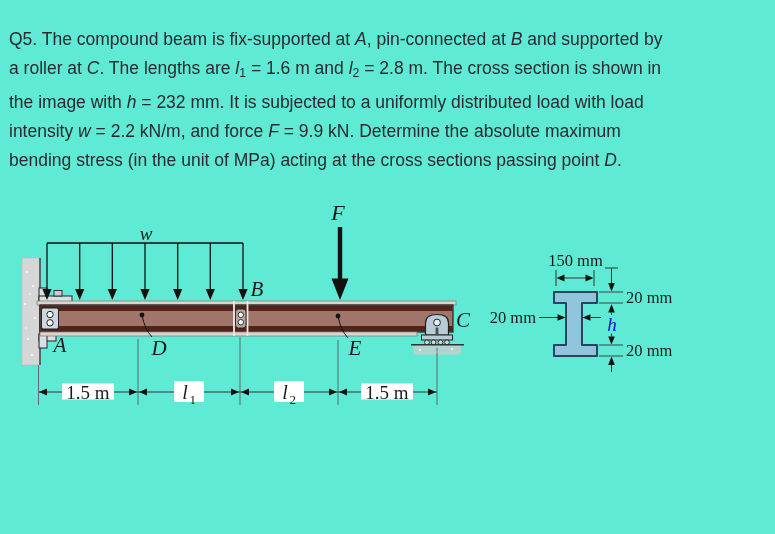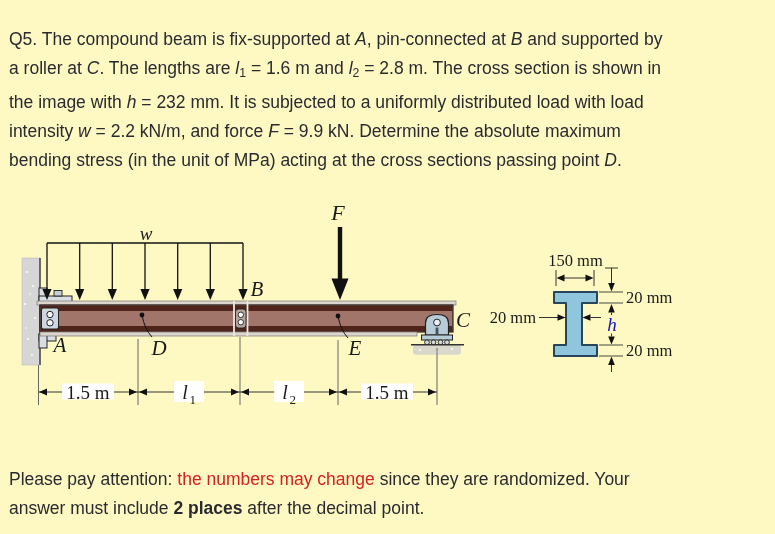--- a/index.html
+++ b/index.html
@@ -1,16 +1,16 @@
 <!DOCTYPE html>
 <html><head>
 <meta charset="utf-8">
 <style>
   html,body{margin:0;padding:0;background:#ffffff;}
-  .page{position:relative;width:775px;height:534px;background:#fef9c3;overflow:hidden;
+  .page{position:relative;width:775px;height:534px;background:#5eead4;overflow:hidden;
         font-family:"Liberation Sans","DejaVu Sans",sans-serif;color:#2a2a30;}
   .problem{position:absolute;left:9px;top:7px;width:756px;
            font-size:17.5px;line-height:29px;color:#2a2a30;}
   .note{position:absolute;left:9px;top:447px;width:756px;
         font-size:17.5px;line-height:29px;color:#2a2a30;}
   .seg-v{font-style:italic;}
   .seg-sub{font-size:0.7em;vertical-align:-0.25em;}
   .seg-red{color:#d61f1f;}
   .seg-b{font-weight:bold;}
   .diagram{position:absolute;left:0;top:190px;width:775px;height:230px;}
@@ -186,15 +186,14 @@
       <line x1="611.5" y1="175" x2="611.5" y2="182" stroke="#333" stroke-width="1"></line>
 
       <text class="dlab" x="536" y="133" font-size="16.5" text-anchor="end">20 mm</text>
       <line x1="539" y1="127.5" x2="564.5" y2="127.5" stroke="#333" stroke-width="1"></line>
       <polygon points="565.5,127.5 557.5,124.2 557.5,130.8" fill="#111"></polygon>
       <polygon points="582.5,127.5 590.5,124.2 590.5,130.8" fill="#111"></polygon>
       <line x1="590.5" y1="127.5" x2="601" y2="127.5" stroke="#333" stroke-width="1"></line>
     </g>
   </svg>
 
-  <p class="note"><span>Please pay attention: </span><span class="seg-red">the numbers may change</span><span> since they are randomized. Your</span><br><span>answer must include </span><span class="seg-b">2 places</span><span> after the decimal point.</span></p>
 
 </div>
 
 </body></html>

